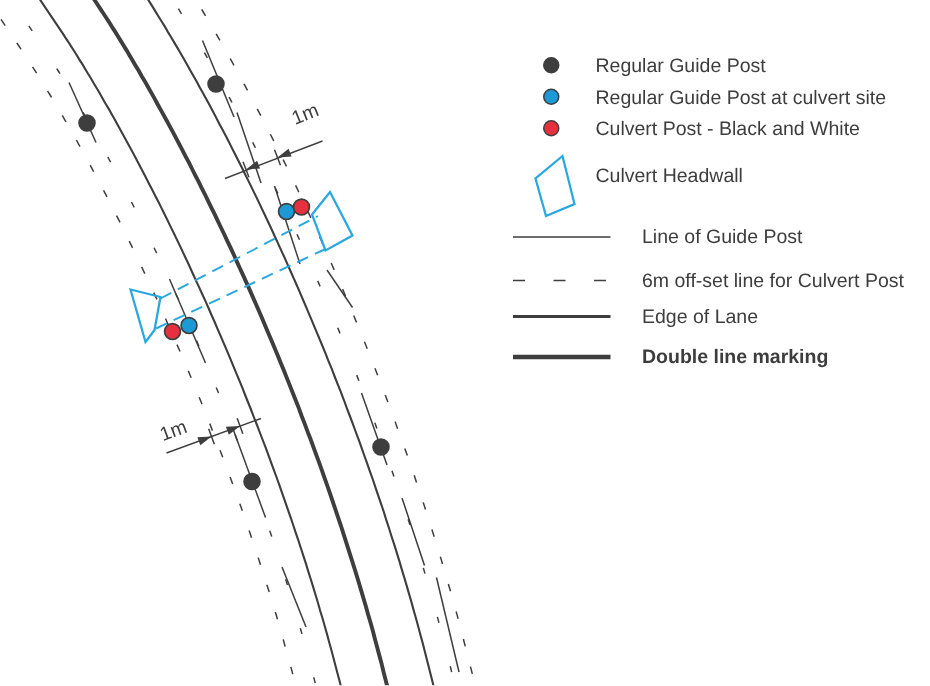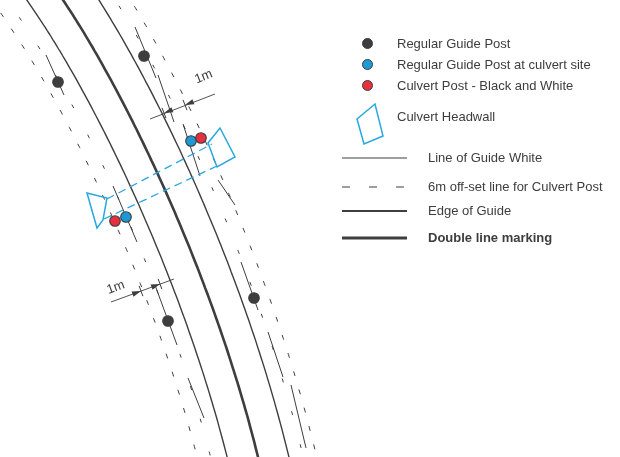--- a/index.html
+++ b/index.html
@@ -79,33 +79,33 @@
         <span class="lg-dot" style="background: rgb(230, 48, 61);"></span>
         <span class="lg-label">Culvert Post - Black and White</span>
       </div>
       <svg width="36" height="48" class="lg-headwall">
         <polygon points="21,4 3,19 10,44 29,36" fill="none" stroke="#29a7e0" stroke-width="1.5"></polygon>
       </svg>
       <div class="lg-row" style="top: 148px;">
         <svg width="70" height="20" class="lg-sample">
           <line x1="2" x2="67" y1="10" y2="10" stroke="#3e3e3e" stroke-width="1.1"></line>
         </svg>
-        <span class="lg-label lineitem">Line of Guide White</span>
+        <span class="lg-label lineitem">Line of Guide Post</span>
       </div>
       <div class="lg-row" style="top: 177px;">
         <svg width="70" height="20" class="lg-sample">
           <line x1="2" x2="67" y1="10" y2="10" stroke="#3e3e3e" stroke-width="1.1" stroke-dasharray="8 19"></line>
         </svg>
         <span class="lg-label lineitem">6m off-set line for Culvert Post</span>
       </div>
       <div class="lg-row" style="top: 201px;">
         <svg width="70" height="20" class="lg-sample">
           <line x1="2" x2="67" y1="10" y2="10" stroke="#3e3e3e" stroke-width="2"></line>
         </svg>
-        <span class="lg-label lineitem">Edge of Guide</span>
+        <span class="lg-label lineitem">Edge of Lane</span>
       </div>
       <div class="lg-row" style="top: 228px; font-weight: bold;">
         <svg width="70" height="20" class="lg-sample">
           <line x1="2" x2="67" y1="10" y2="10" stroke="#3e3e3e" stroke-width="3"></line>
         </svg>
         <span class="lg-label lineitem">Double line marking</span>
       </div>
     </div>
 </div>
 

